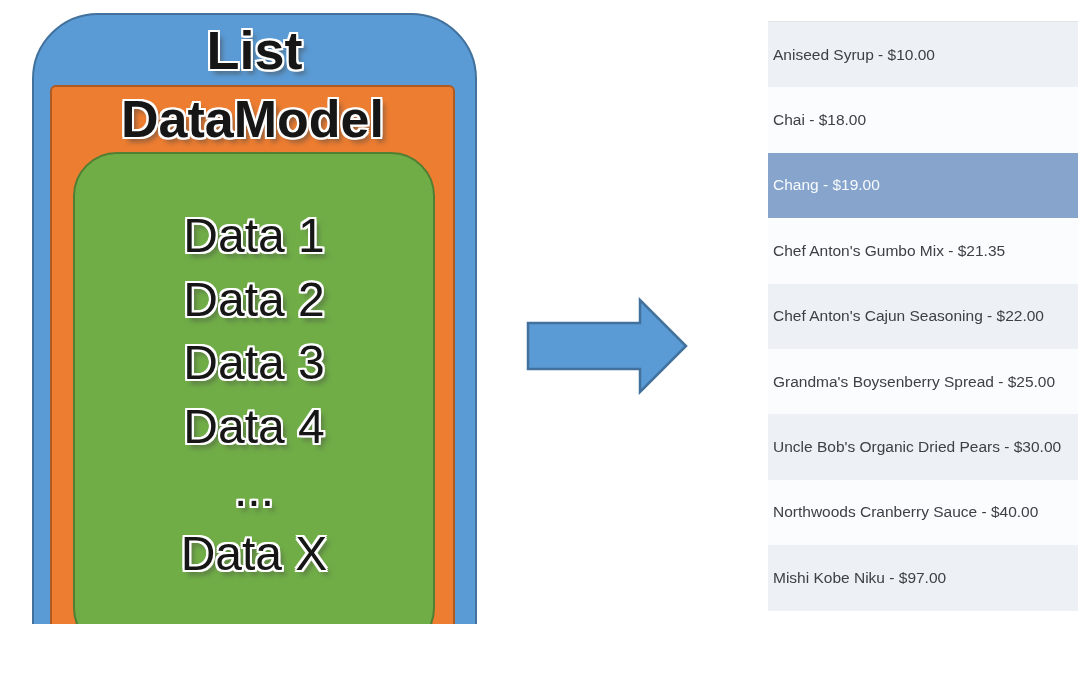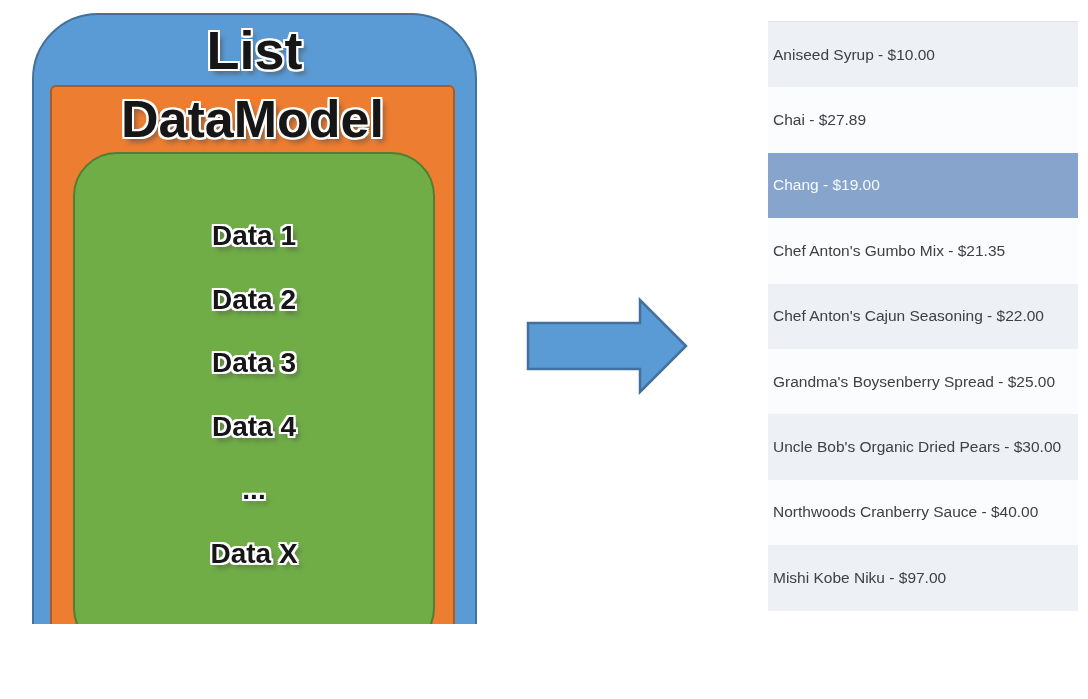--- a/index.html
+++ b/index.html
@@ -47,22 +47,22 @@
   }
   .title-list { font-size: 54px; line-height: 62px; margin-top: 4px; }
   .title-datamodel { font-size: 52px; line-height: 58px; margin-top: 3px; }
   .data-items {
     padding-top: 50px;
     display: flex;
     flex-direction: column;
     align-items: center;
   }
   .data-item {
-    font-size: 28px;
-    font-weight: 700;
+    font-size: 48px;
+    font-weight: 400;
     line-height: 63.5px;
   }
 
   
   .arrow-svg { position: absolute; left: 524px; top: 296px; }
 
   
   .listview {
     position: absolute;
     left: 768px; top: 21px;
@@ -131,21 +131,21 @@
     <polygon points="4,27 116,27 116,4 162,50 116,96 116,73 4,73" fill="#5b9bd5" stroke="#41719c" stroke-width="2.5" stroke-linejoin="miter"></polygon>
   </svg>
 
   <div class="listview">
 
       <div class="lv-row">
         <span>Aniseed Syrup - $10.00</span>
       </div>
 
       <div class="lv-row">
-        <span>Chai - $27.89</span>
+        <span>Chai - $18.00</span>
       </div>
 
       <div class="lv-row selected">
         <span>Chang - $19.00</span>
       </div>
 
       <div class="lv-row">
         <span>Chef Anton's Gumbo Mix - $21.35</span>
       </div>
 

